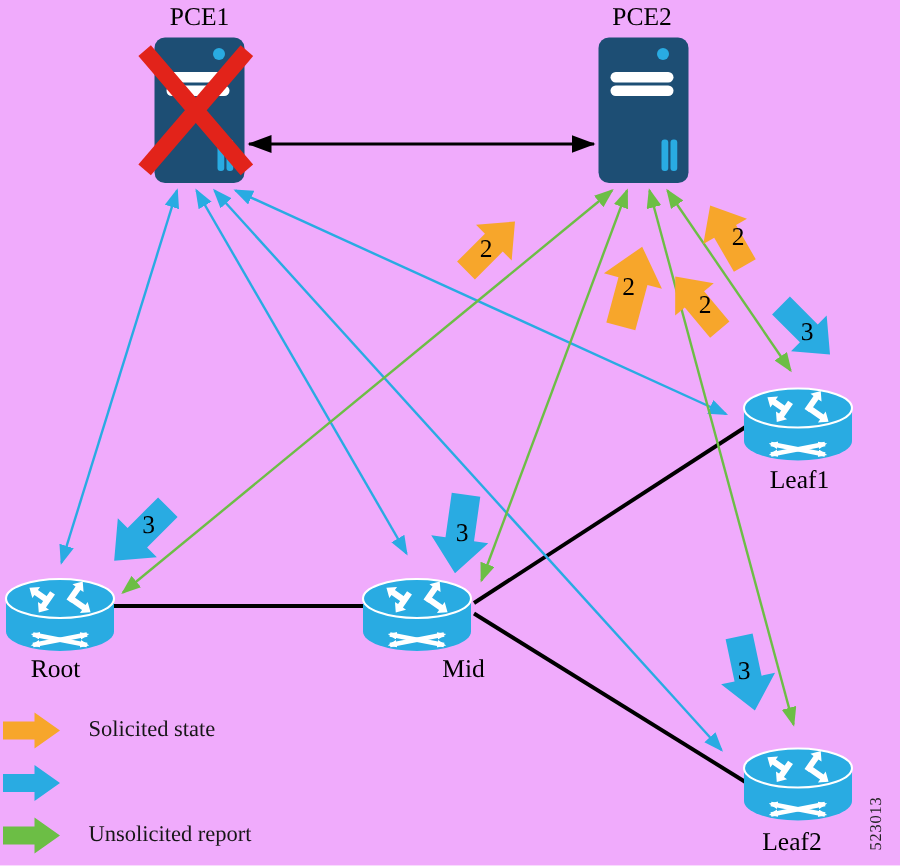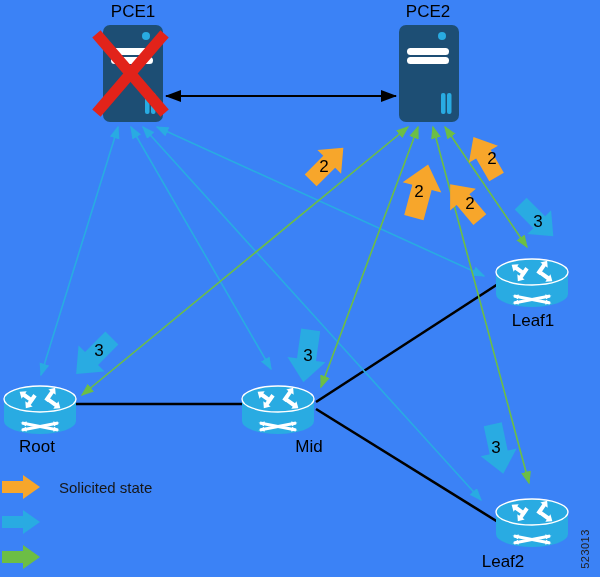--- a/index.html
+++ b/index.html
@@ -1,18 +1,18 @@
 <!DOCTYPE html>
 <html><head>
 <meta charset="utf-8">
 <style>
   html,body{margin:0;padding:0;background:#fff;}
   .stage{
-    position:relative;width:600px;height:577px;background:#3b82f6;
-    font-family:Liberation Sans, sans-serif;overflow:hidden;
+    position:relative;width:600px;height:577px;background:#f0abfc;
+    font-family:Liberation Serif, serif;overflow:hidden;
   }
   .stage svg{position:absolute;left:0;top:0;}
   .lbl{
     position:absolute;transform:translate(-50%,-50%);
     white-space:nowrap;color:#000;font-size:17px;line-height:1;
   }
   .node-lbl{font-size:17px;}
   .num-lbl{font-size:17px;font-weight:400;}
   .legend-lbl{
     position:absolute;left:59px;transform:translate(0,-50%);
@@ -167,28 +167,29 @@
       <path d="M-19,-6 L2,-6 L2,-12 L19,0 L2,12 L2,6 L-19,6 Z" transform="translate(21,522)" fill="#29ABE2"></path>
       <path d="M-19,-6 L2,-6 L2,-12 L19,0 L2,12 L2,6 L-19,6 Z" transform="translate(21,557)" fill="#6CBE45"></path>
     </g>
   </svg>
 
   <div class="lbl node-lbl" style="left:133px;top:11px;">PCE1</div>
   <div class="lbl node-lbl" style="left:428px;top:11px;">PCE2</div>
   <div class="lbl node-lbl" style="left:37px;top:446px;">Root</div>
   <div class="lbl node-lbl" style="left:277px;top:446px;margin-left:32px;">Mid</div>
   <div class="lbl node-lbl" style="left:533px;top:320px;">Leaf1</div>
-  <div class="lbl node-lbl" style="left:503px;top:561px;">Leaf2</div>
+  <div class="lbl node-lbl" style="left:528px;top:561px;">Leaf2</div>
 
   <div class="lbl num-lbl" style="left:324px;top:166px;">2</div>
   <div class="lbl num-lbl" style="left:419px;top:191px;">2</div>
   <div class="lbl num-lbl" style="left:470px;top:203px;">2</div>
   <div class="lbl num-lbl" style="left:492px;top:158px;">2</div>
   <div class="lbl num-lbl" style="left:99px;top:350px;">3</div>
   <div class="lbl num-lbl" style="left:308px;top:355px;">3</div>
   <div class="lbl num-lbl" style="left:538px;top:221px;">3</div>
   <div class="lbl num-lbl" style="left:496px;top:447px;">3</div>
 
   <div class="legend-lbl" style="top:487px;">Solicited state</div>
+  <div class="legend-lbl" style="top:557px;">Unsolicited report</div>
 
   <div class="watermark">523013</div>
 
 </div>
 
 </body></html>

